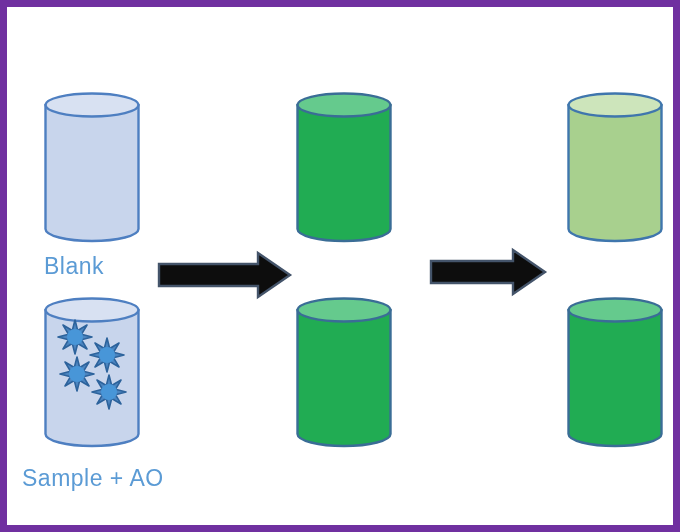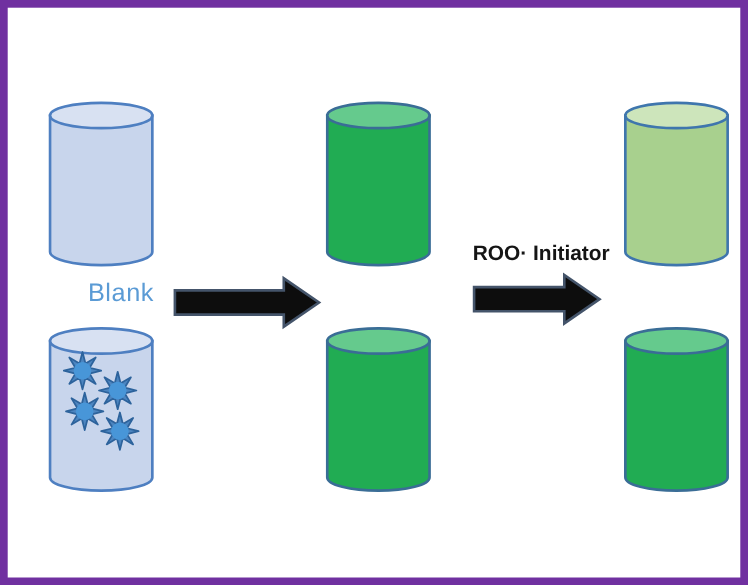--- a/index.html
+++ b/index.html
@@ -21,21 +21,21 @@
   .cyl.green .cyl-top{fill:var(--fluorescent-top,#65ca8d);stroke:var(--green-stroke,#3a6d96);stroke-width:2.4;}
   
   .cyl.faded .cyl-body{fill:var(--faded-fill,#a8d08e);stroke:var(--faded-stroke,#3f76ad);stroke-width:2.4;}
   .cyl.faded .cyl-top{fill:var(--faded-top,#cde5bb);stroke:var(--faded-stroke,#3f76ad);stroke-width:2.4;}
   
   .star-pts{fill:var(--star-fill,#4c85c0);stroke:var(--star-stroke,#2d639c);stroke-width:1.6;stroke-linejoin:round;}
   .star-core{fill:var(--star-core,#4896d8);stroke:none;}
   
   .vial-label{
     position:absolute;color:var(--label-blue,#5b9bd5);
-    font-size:23px;text-align:right;letter-spacing:0.5px;
+    font-size:23px;text-align:left;letter-spacing:0.5px;
   }
   .step-label{
     position:absolute;color:var(--text-black,#151515);
     font-weight:bold;font-size:19px;line-height:23px;text-align:center;
   }
   .arrow polygon{fill:var(--arrow-fill,#0d0d0d);stroke:var(--arrow-stroke,#44546a);stroke-width:2.4;}
 </style>
 </head>
 <body>
 
@@ -62,37 +62,37 @@
     <g transform="translate(33,77)">
       <polygon class="star-pts" points="0,-17 2.7,-6.5 12,-12 6.5,-2.7 17,0 6.5,2.7 12,12 2.7,6.5 0,17 -2.7,6.5 -12,12 -6.5,2.7 -17,0 -6.5,-2.7 -12,-12 -2.7,-6.5"></polygon>
       <circle class="star-core" r="8"></circle>
     </g>
     <g transform="translate(65,95)">
       <polygon class="star-pts" points="0,-17 2.7,-6.5 12,-12 6.5,-2.7 17,0 6.5,2.7 12,12 2.7,6.5 0,17 -2.7,6.5 -12,12 -6.5,2.7 -17,0 -6.5,-2.7 -12,-12 -2.7,-6.5"></polygon>
       <circle class="star-core" r="8"></circle>
     </g>
   </svg>
 
+  <div class="vial-label" style="left:15px;top:458px;width:160px;">Sample + AO</div>
 
 
   <svg class="arrow" style="position:absolute;left:150px;top:243px;" width="136" height="52" viewBox="0 0 136 52">
     <polygon points="2,14 101,14 101,3 133,25 101,47 101,36 2,36"></polygon>
   </svg>
 
   <svg class="cyl green" style="left:289px;top:85px;" width="96" height="150" viewBox="0 0 96 150">
     <path class="cyl-body" d="M 1.5,13 V 137 A 46.5,12 0 0 0 94.5,137 V 13 Z"></path>
     <ellipse class="cyl-top" cx="48" cy="13" rx="46.5" ry="11.5"></ellipse>
   </svg>
 
   <svg class="cyl green" style="left:289px;top:290px;" width="96" height="150" viewBox="0 0 96 150">
     <path class="cyl-body" d="M 1.5,13 V 137 A 46.5,12 0 0 0 94.5,137 V 13 Z"></path>
     <ellipse class="cyl-top" cx="48" cy="13" rx="46.5" ry="11.5"></ellipse>
   </svg>
 
-  <div class="step-label" style="left:415px;top:212px;width:140px;">ROO· Initiator</div>
 
   <svg class="arrow" style="position:absolute;left:422px;top:240px;" width="120" height="52" viewBox="0 0 120 52">
     <polygon points="2,14 84,14 84,3 116,25 84,47 84,36 2,36"></polygon>
   </svg>
 
   <svg class="cyl faded" style="left:560px;top:85px;" width="96" height="150" viewBox="0 0 96 150">
     <path class="cyl-body" d="M 1.5,13 V 137 A 46.5,12 0 0 0 94.5,137 V 13 Z"></path>
     <ellipse class="cyl-top" cx="48" cy="13" rx="46.5" ry="11.5"></ellipse>
   </svg>
 

